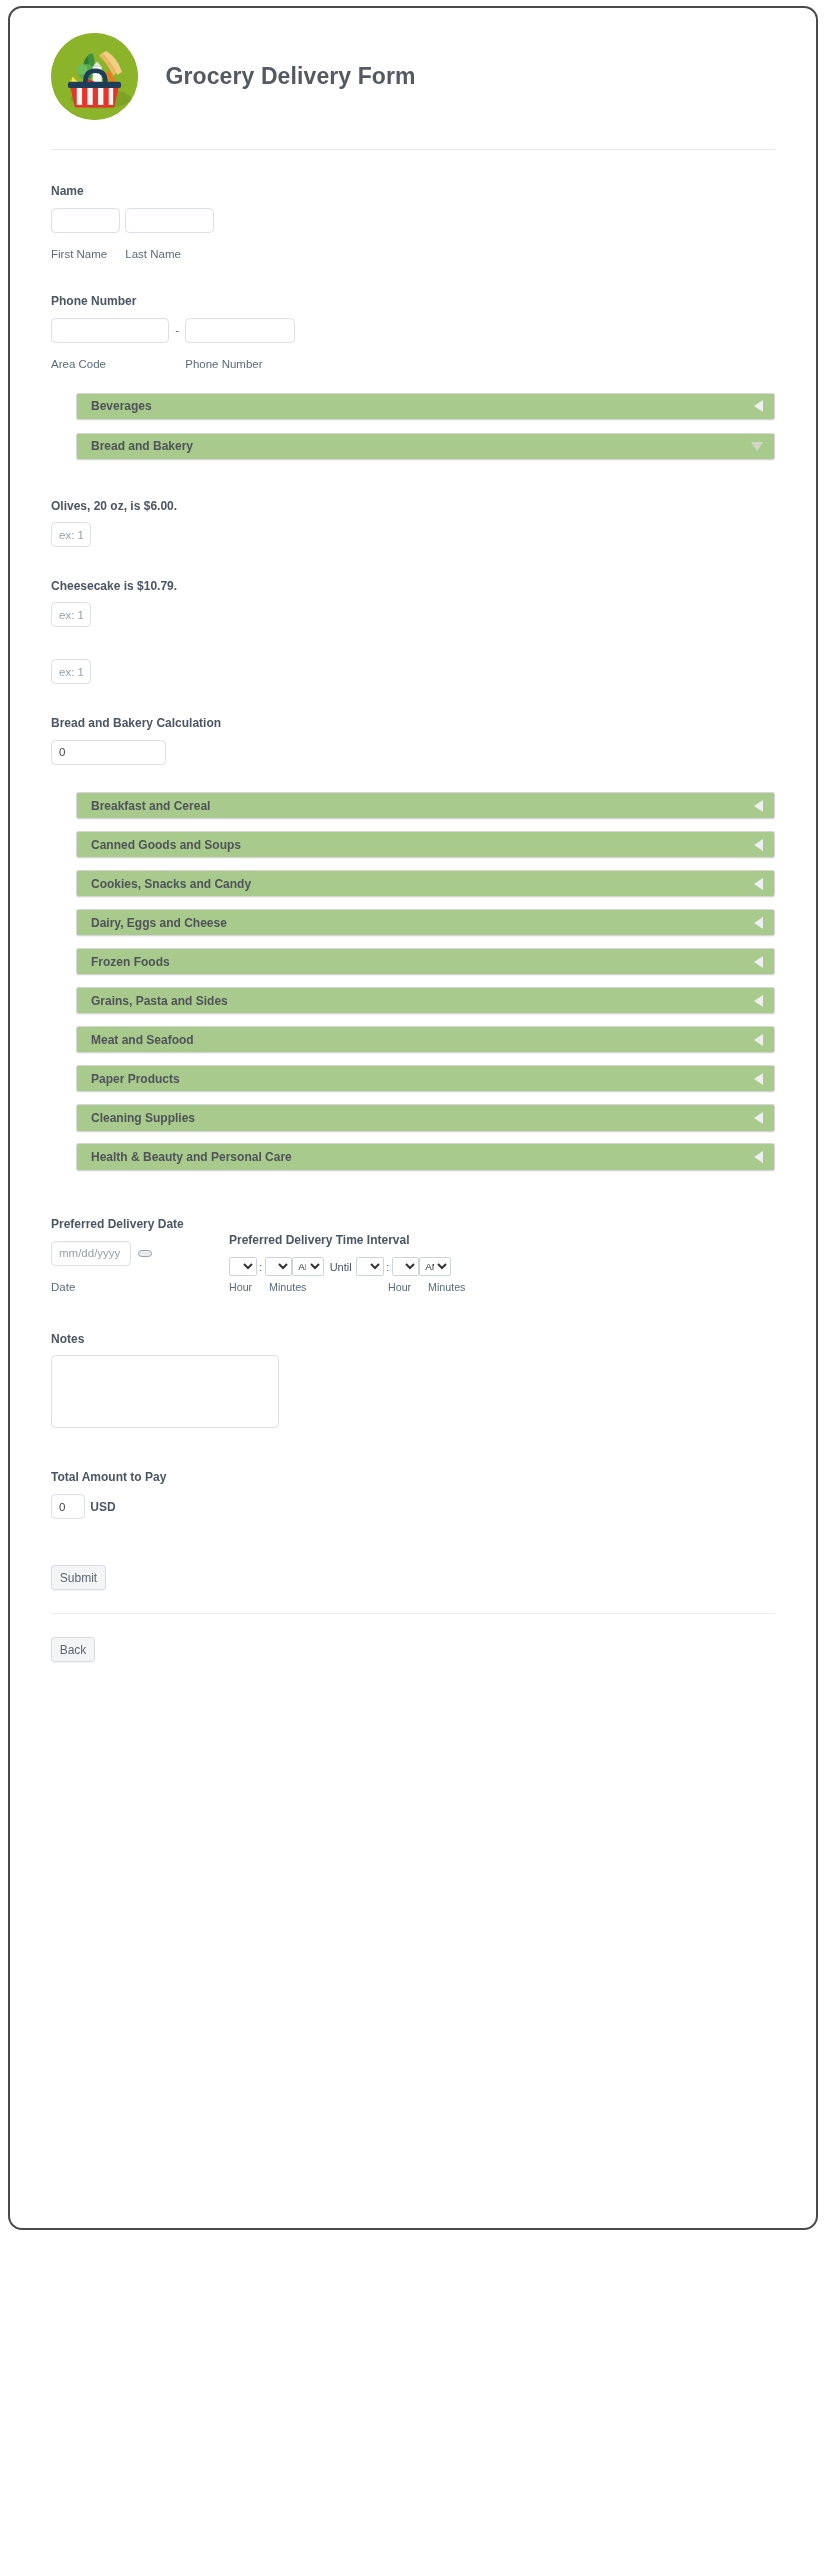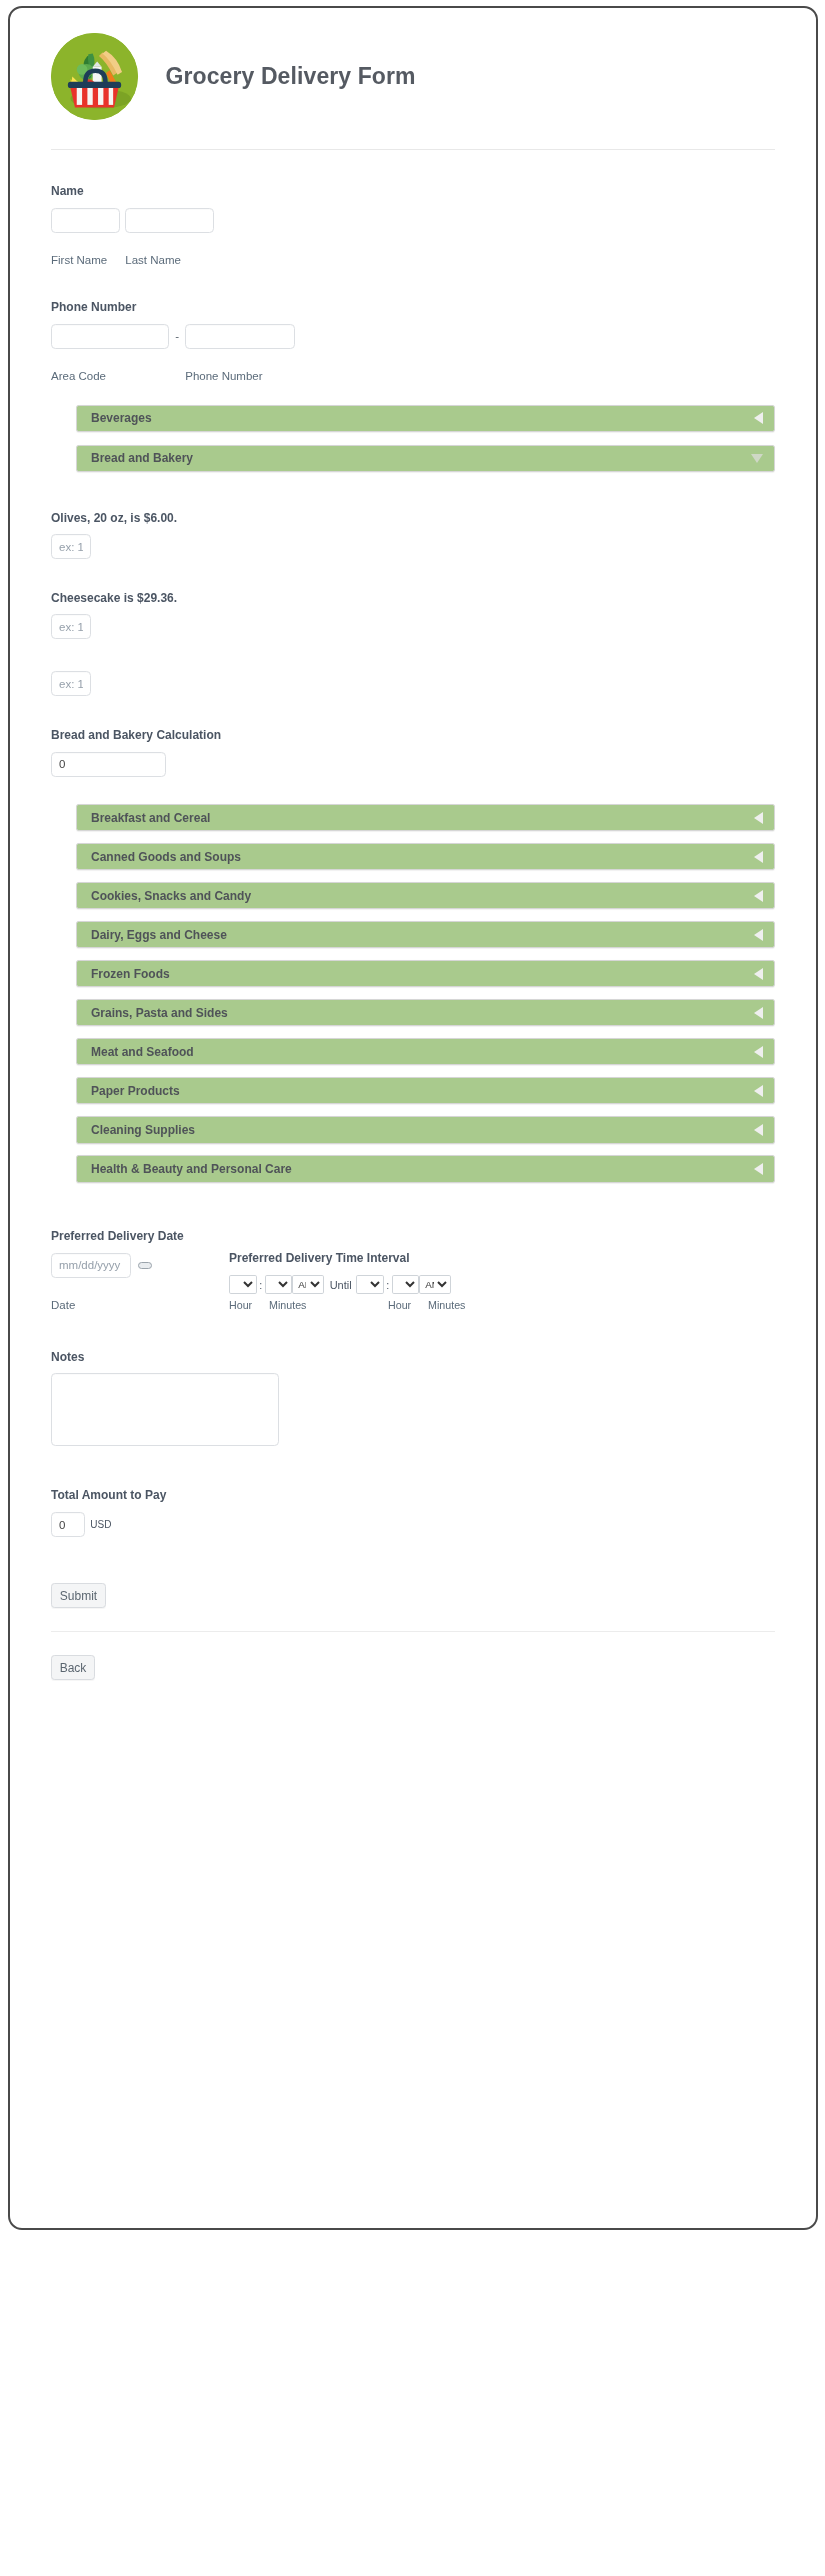--- a/index.html
+++ b/index.html
@@ -65,21 +65,21 @@
   .field { padding-top: 34px; }
   .field-label {
     font-size: 12px;
     font-weight: bold;
     color: #4b5563;
     margin-bottom: 9.8px;
   }
   .sub-label {
     font-size: 11.5px;
     color: #5b6b7a;
-    margin-top: 21px;
+    margin-top: 15px;
     font-weight: normal;
   }
 
   input.txt {
     height: 25px;
     border: 0.9px solid #dcdfe3;
     border-radius: 4.4px;
     background: #fff;
     font-size: 11.5px;
     color: #444;
@@ -227,23 +227,24 @@
     color: #444;
     outline: none;
     box-shadow: inset 0 0.9px 0.9px rgba(0,0,0,.02);
   }
 
   
   .total-block { padding-top: 39px; }
   .total-line { display: flex; align-items: center; }
   .total-input { width: 34px; text-align: left; }
   .usd {
-    font-size: 10px;
+    font-size: 12px;
     color: #4b5563;
     margin-left: 5.3px;
+    font-weight: bold;
   }
 
   
   .btn {
     border: 0.9px solid #d9dce0;
     background: #f4f5f6;
     border-radius: 3.6px;
     color: #5b6670;
     font-size: 12px;
     font-family: "Liberation Sans", sans-serif;
@@ -348,21 +349,21 @@
         <span class="tri-down"></span>
       </div>
     </div>
 
     <div class="prod">
       <div class="prod-label">Olives, 20 oz, is $6.00.</div>
       <input class="txt qty" type="text" placeholder="ex: 1" style="">
     </div>
 
     <div class="prod">
-      <div class="prod-label">Cheesecake is $29.36.</div>
+      <div class="prod-label">Cheesecake is $10.79.</div>
       <input class="txt qty" type="text" placeholder="ex: 1" style="">
     </div>
 
     <div class="prod">
       <input class="txt qty" type="text" placeholder="ex: 1" style="">
     </div>
 
     <div class="calc-block">
       <div class="field-label">Bread and Bakery Calculation</div>
       <input class="txt calc-input" type="text" value="0" style="">

